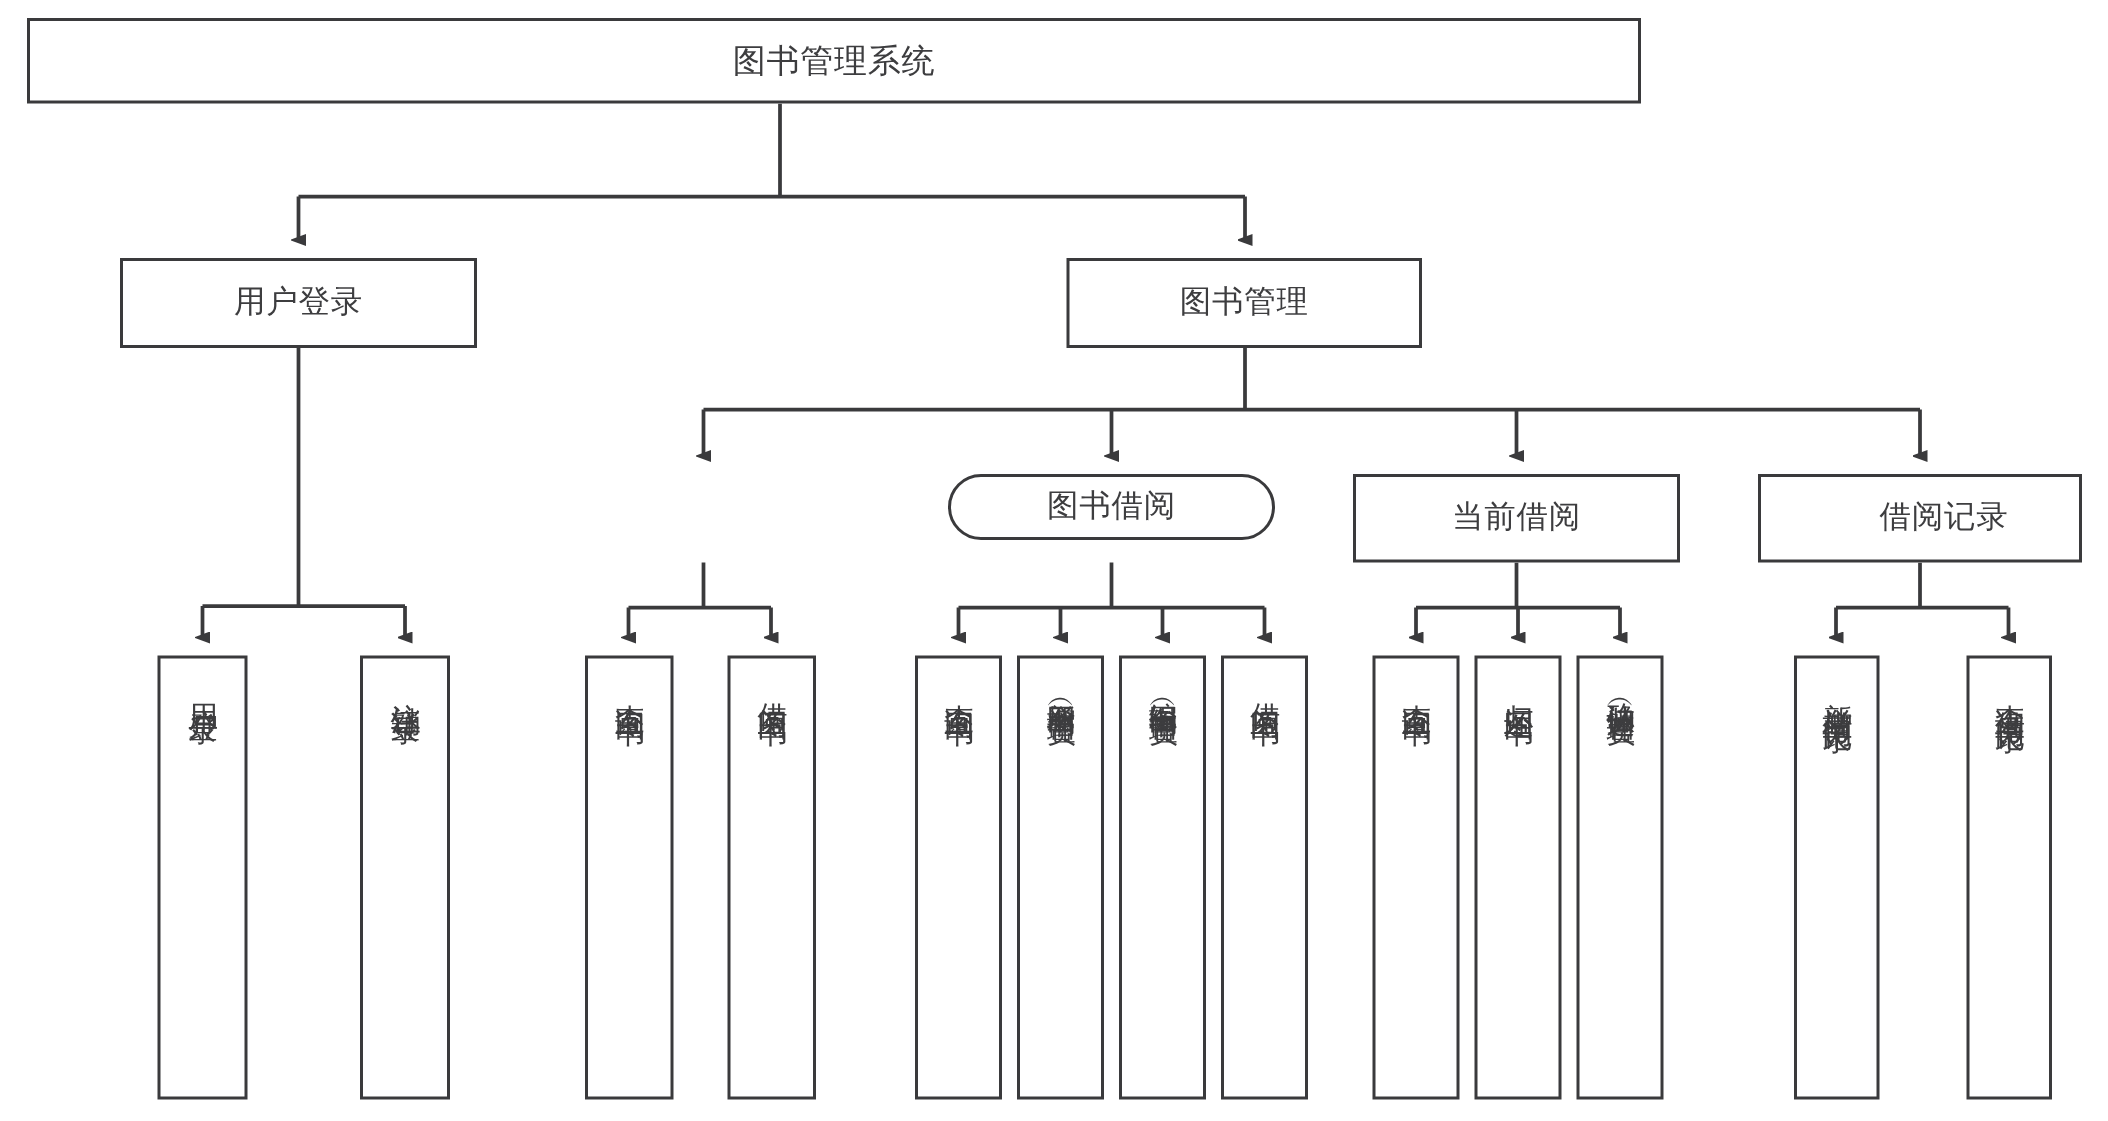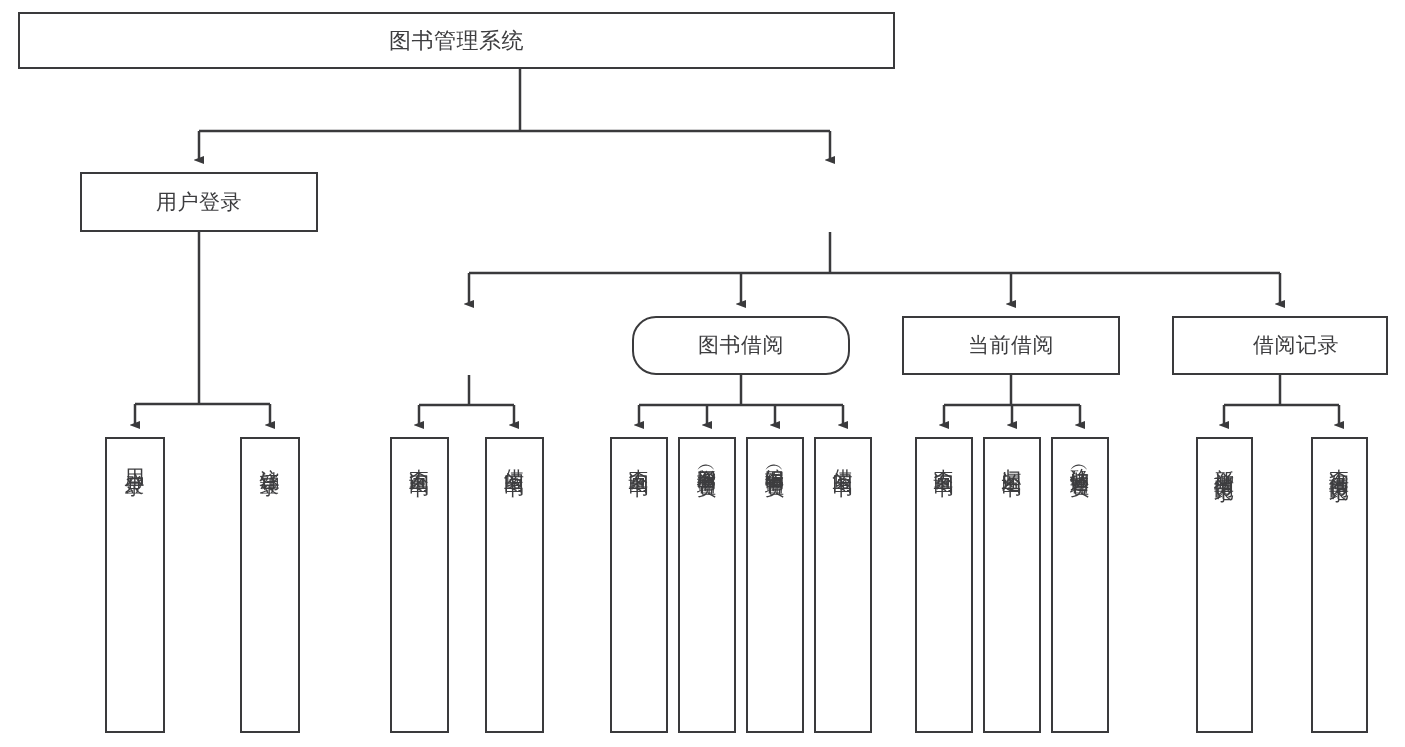--- a/index.html
+++ b/index.html
@@ -122,29 +122,32 @@
       <path d="M1012,405 L1012,425" marker-end="url(#arrow)"></path>
       <path d="M1080,405 L1080,425" marker-end="url(#arrow)"></path>
 
       <path d="M1280,375 L1280,405"></path>
       <path d="M1224,405 L1339,405"></path>
       <path d="M1224,405 L1224,425" marker-end="url(#arrow)"></path>
       <path d="M1339,405 L1339,425" marker-end="url(#arrow)"></path>
     </g>
   </svg>
 
-  <div class="node horiz root" id="node-root" style="left: 18px; top: 12px; width: 877px; height: 57px; justify-content: center;">
+  <div class="node horiz root" id="node-root" style="left: 18px; top: 12px; width: 1076px; height: 57px; justify-content: center;">
     <span class="node-label">图书管理系统</span>
   </div>
 
   <div class="node horiz" id="node-l2-0" style="left: 80px; top: 172px; width: 238px; height: 60px;">
     <span class="node-label">用户登录</span>
   </div>
+  <div class="node horiz" id="node-l2-1" style="left: 711px; top: 172px; width: 237px; height: 60px;">
+    <span class="node-label">图书管理</span>
+  </div>
 
-  <div class="node horiz" id="node-l3-1" style="left: 632px; top: 316px; width: 218px; height: 59px; border-radius: 24px;">
+  <div class="node horiz" id="node-l3-1" style="left: 632px; top: 316px; width: 218px; height: 44px; border-radius: 24px;">
     <span class="node-label">图书借阅</span>
   </div>
   <div class="node horiz" id="node-l3-2" style="left: 902px; top: 316px; width: 218px; height: 59px; text-align: center;">
     <span class="node-label">当前借阅</span>
   </div>
   <div class="node horiz" id="node-l3-3" style="left: 1172px; top: 316px; width: 216px; height: 59px; padding-left: 32px;">
     <span class="node-label">借阅记录</span>
   </div>
 
   <div class="node vert" id="node-leaf-0" style="left: 105px; top: 437px; width: 60px; height: 296px;">

